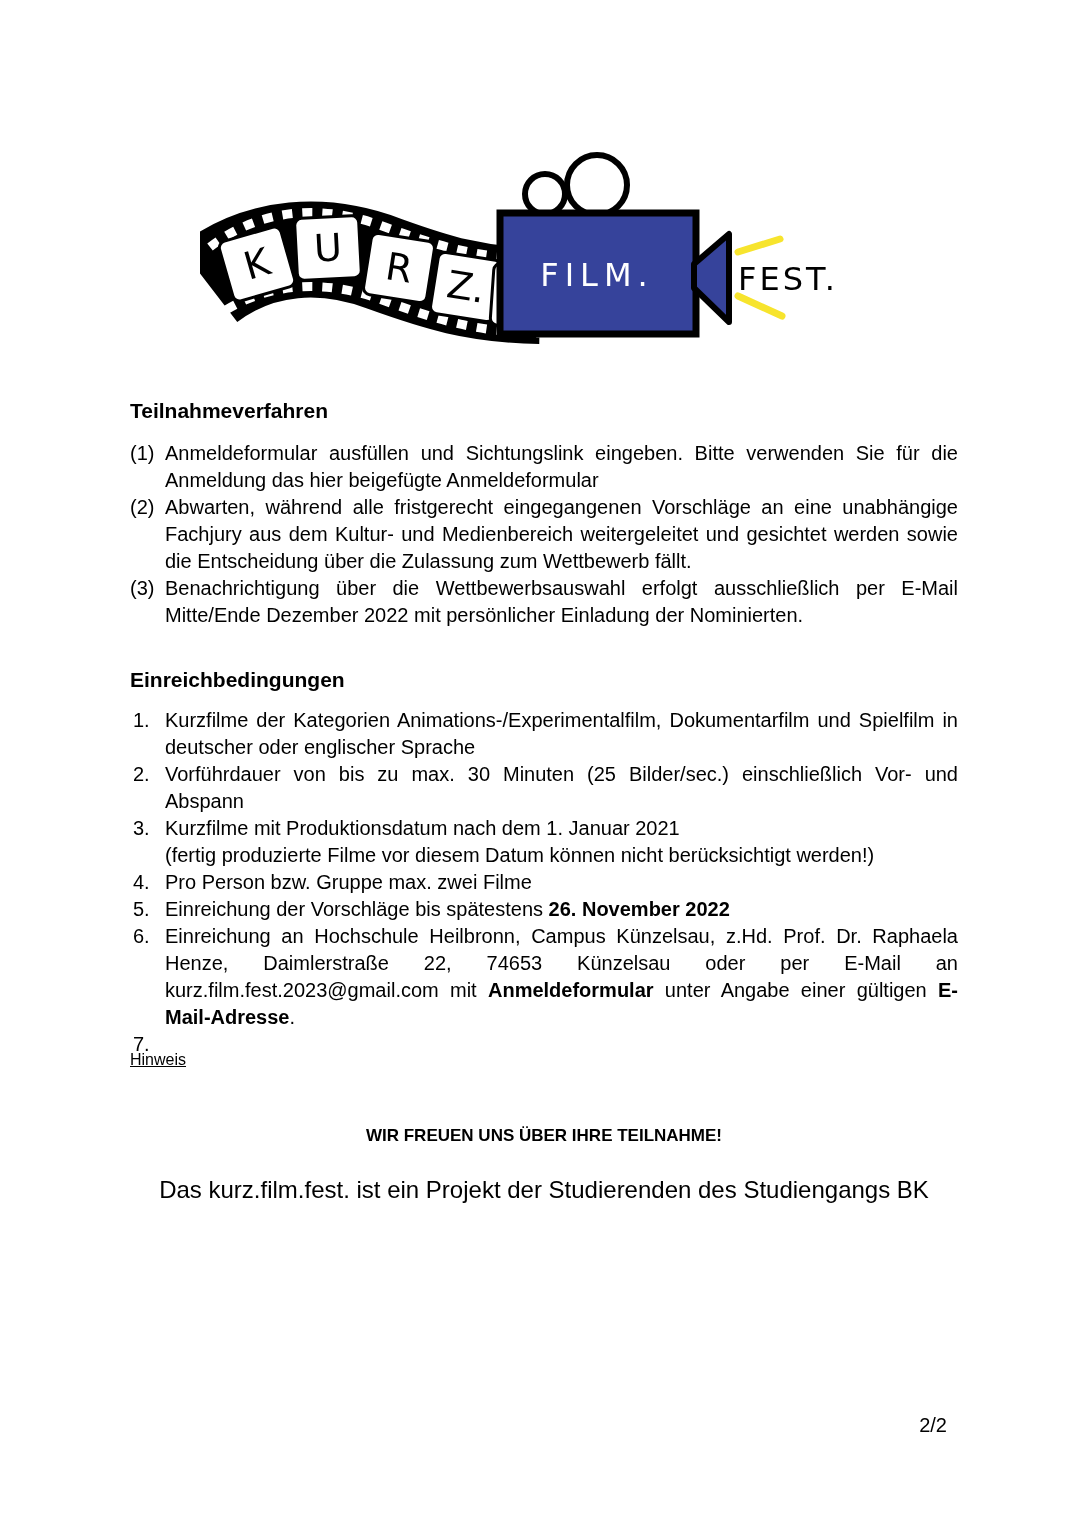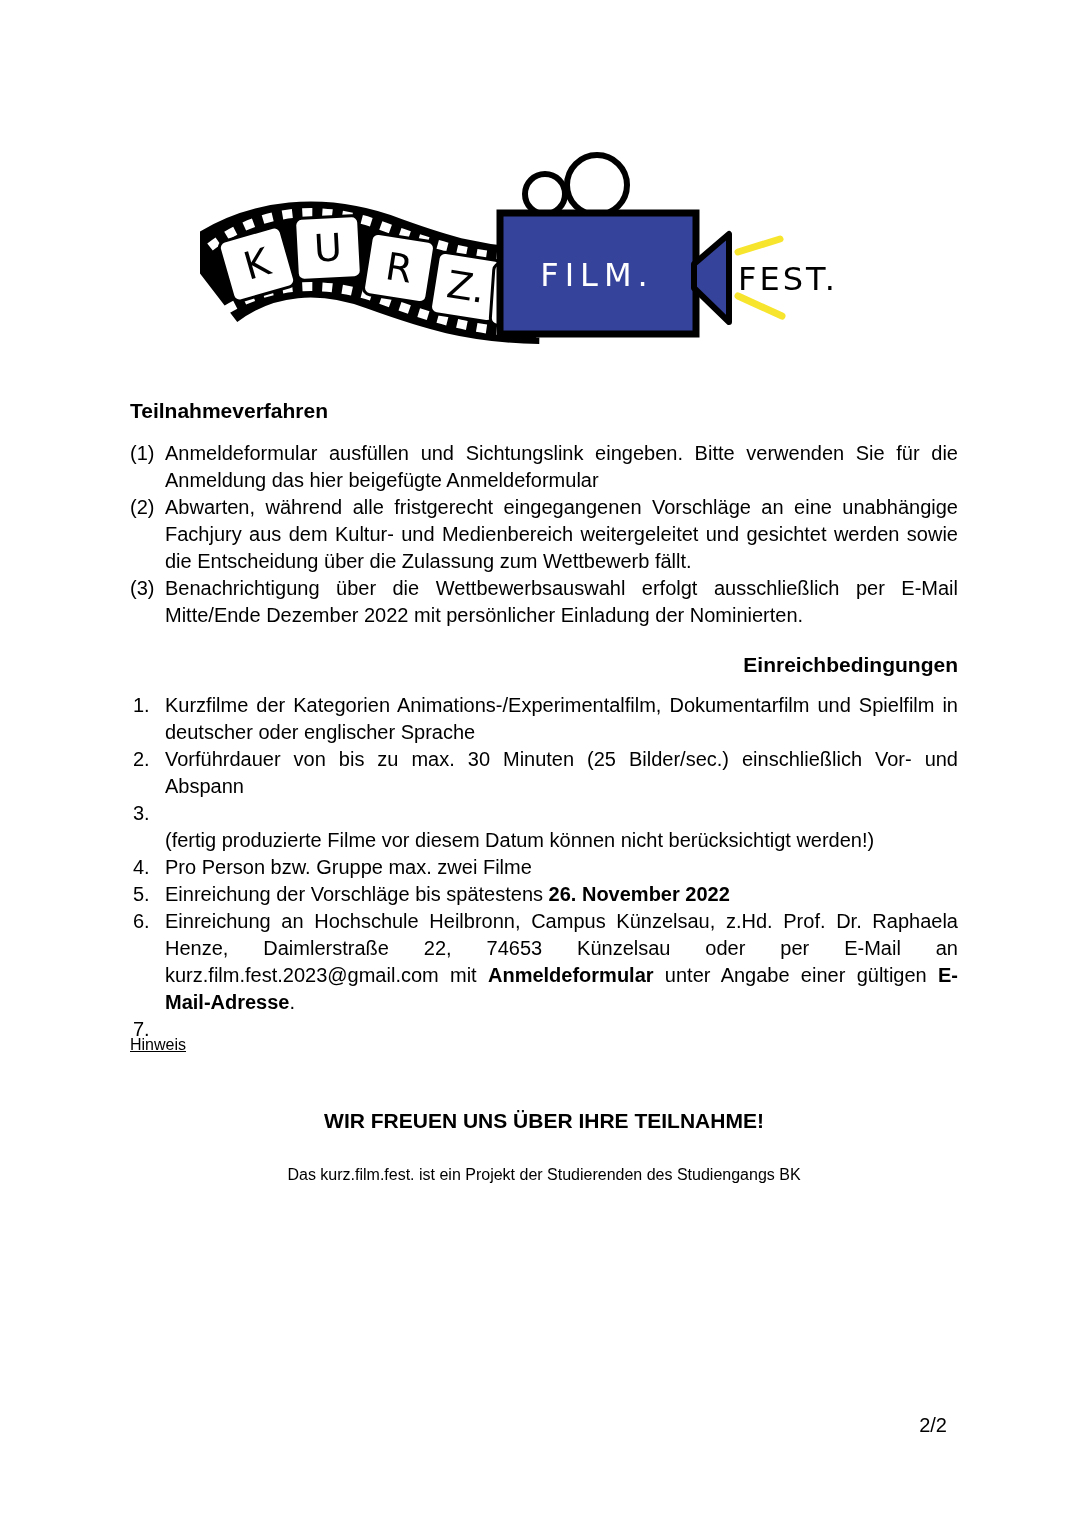--- a/index.html
+++ b/index.html
@@ -9,36 +9,36 @@
     background:#ffffff;
     font-family:"Liberation Sans","DejaVu Sans",sans-serif;
     font-size:20px; color:#000;
     overflow:hidden;
   }
   .logo { position:absolute; left:200px; top:146px; width:640px; height:220px; }
   .content { position:absolute; left:130px; top:398px; width:828px; }
 
   .section-heading { font-size:21px; font-weight:bold; line-height:26px; margin:0; }
   .heading-1 { margin:0 0 16px 0; }
-  .heading-2 { margin:23px 0 14px 0;text-align:right; }
+  .heading-2 { margin:38px 0 14px 0; }
 
   .doc-list { margin:0; }
   .li { position:relative; padding-left:35px; text-align:justify; line-height:27px; }
   .li .marker { position:absolute; left:0; top:0; }
   .list-num .li .marker { left:3px; }
   .bold { font-weight:bold; }
 
   .hinweis-heading {
     margin:15px 0 0 0; font-size:16px; font-weight:normal;
     text-decoration:underline; line-height:27px;
   }
   .hinweis-text { text-align:justify; line-height:27px; margin:0; }
 
-  .closing-1 { margin:50px 0 0 0; text-align:center; font-weight:bold; font-size:21px; line-height:26px; }
-  .closing-2 { margin:28px 0 0 0; text-align:center; font-size:16px; line-height:26px; }
+  .closing-1 { margin:50px 0 0 0; text-align:center; font-weight:bold; font-size:17px; line-height:26px; }
+  .closing-2 { margin:28px 0 0 0; text-align:center; font-size:24px; line-height:26px; }
 
   .page-number { position:absolute; right:139px; top:1413px; font-size:20px; line-height:24px; }
 
   .logo-text { font-family:"DejaVu Sans",sans-serif; }
 </style>
 </head>
 <body>
 
 <div class="page">
 
@@ -93,21 +93,21 @@
     <div class="doc-list list-paren">
         <div class="li"><span class="marker">(1)</span><span><span>Anmeldeformular ausfüllen und Sichtungslink eingeben. Bitte verwenden Sie für die Anmeldung das hier beigefügte Anmeldeformular</span></span></div>
         <div class="li"><span class="marker">(2)</span><span><span>Abwarten, während alle fristgerecht eingegangenen Vorschläge an eine unabhängige Fachjury aus dem Kultur- und Medienbereich weitergeleitet und gesichtet werden sowie die Entscheidung über die Zulassung zum Wettbewerb fällt.</span></span></div>
         <div class="li"><span class="marker">(3)</span><span><span>Benachrichtigung über die Wettbewerbsauswahl erfolgt ausschließlich per E-Mail Mitte/Ende Dezember 2022 mit persönlicher Einladung der Nominierten.</span></span></div>
       </div>
 
     <h2 class="section-heading heading-2">Einreichbedingungen</h2>
     <div class="doc-list list-num">
         <div class="li"><span class="marker">1.</span><span><span>Kurzfilme der Kategorien Animations-/Experimentalfilm, Dokumentarfilm und Spielfilm in deutscher oder englischer Sprache</span></span></div>
         <div class="li"><span class="marker">2.</span><span><span>Vorführdauer von bis zu max. 30 Minuten (25 Bilder/sec.) einschließlich Vor- und Abspann</span></span></div>
-        <div class="li"><span class="marker">3.</span><span><br><span>(fertig produzierte Filme vor diesem Datum können nicht berücksichtigt werden!)</span></span></div>
+        <div class="li"><span class="marker">3.</span><span><span>Kurzfilme mit Produktionsdatum nach dem 1. Januar 2021</span><br><span>(fertig produzierte Filme vor diesem Datum können nicht berücksichtigt werden!)</span></span></div>
         <div class="li"><span class="marker">4.</span><span><span>Pro Person bzw. Gruppe max. zwei Filme</span></span></div>
         <div class="li"><span class="marker">5.</span><span><span>Einreichung der Vorschläge bis spätestens </span><span class="bold">26. November 2022</span></span></div>
         <div class="li"><span class="marker">6.</span><span><span>Einreichung an Hochschule Heilbronn, Campus Künzelsau, z.Hd. Prof. Dr. Raphaela Henze, Daimlerstraße 22, 74653 Künzelsau oder per E-Mail an kurz.film.fest.2023@gmail.com mit </span><span class="bold">Anmeldeformular</span><span> unter Angabe einer gültigen </span><span class="bold">E-Mail-Adresse</span><span>.</span></span></div>
         <div class="li"><span class="marker">7.</span></div>
       </div>
 
     <h3 class="hinweis-heading">Hinweis</h3>
 
     <p class="closing-1">WIR FREUEN UNS ÜBER IHRE TEILNAHME!</p>
     <p class="closing-2">Das kurz.film.fest. ist ein Projekt der Studierenden des Studiengangs BK</p>

